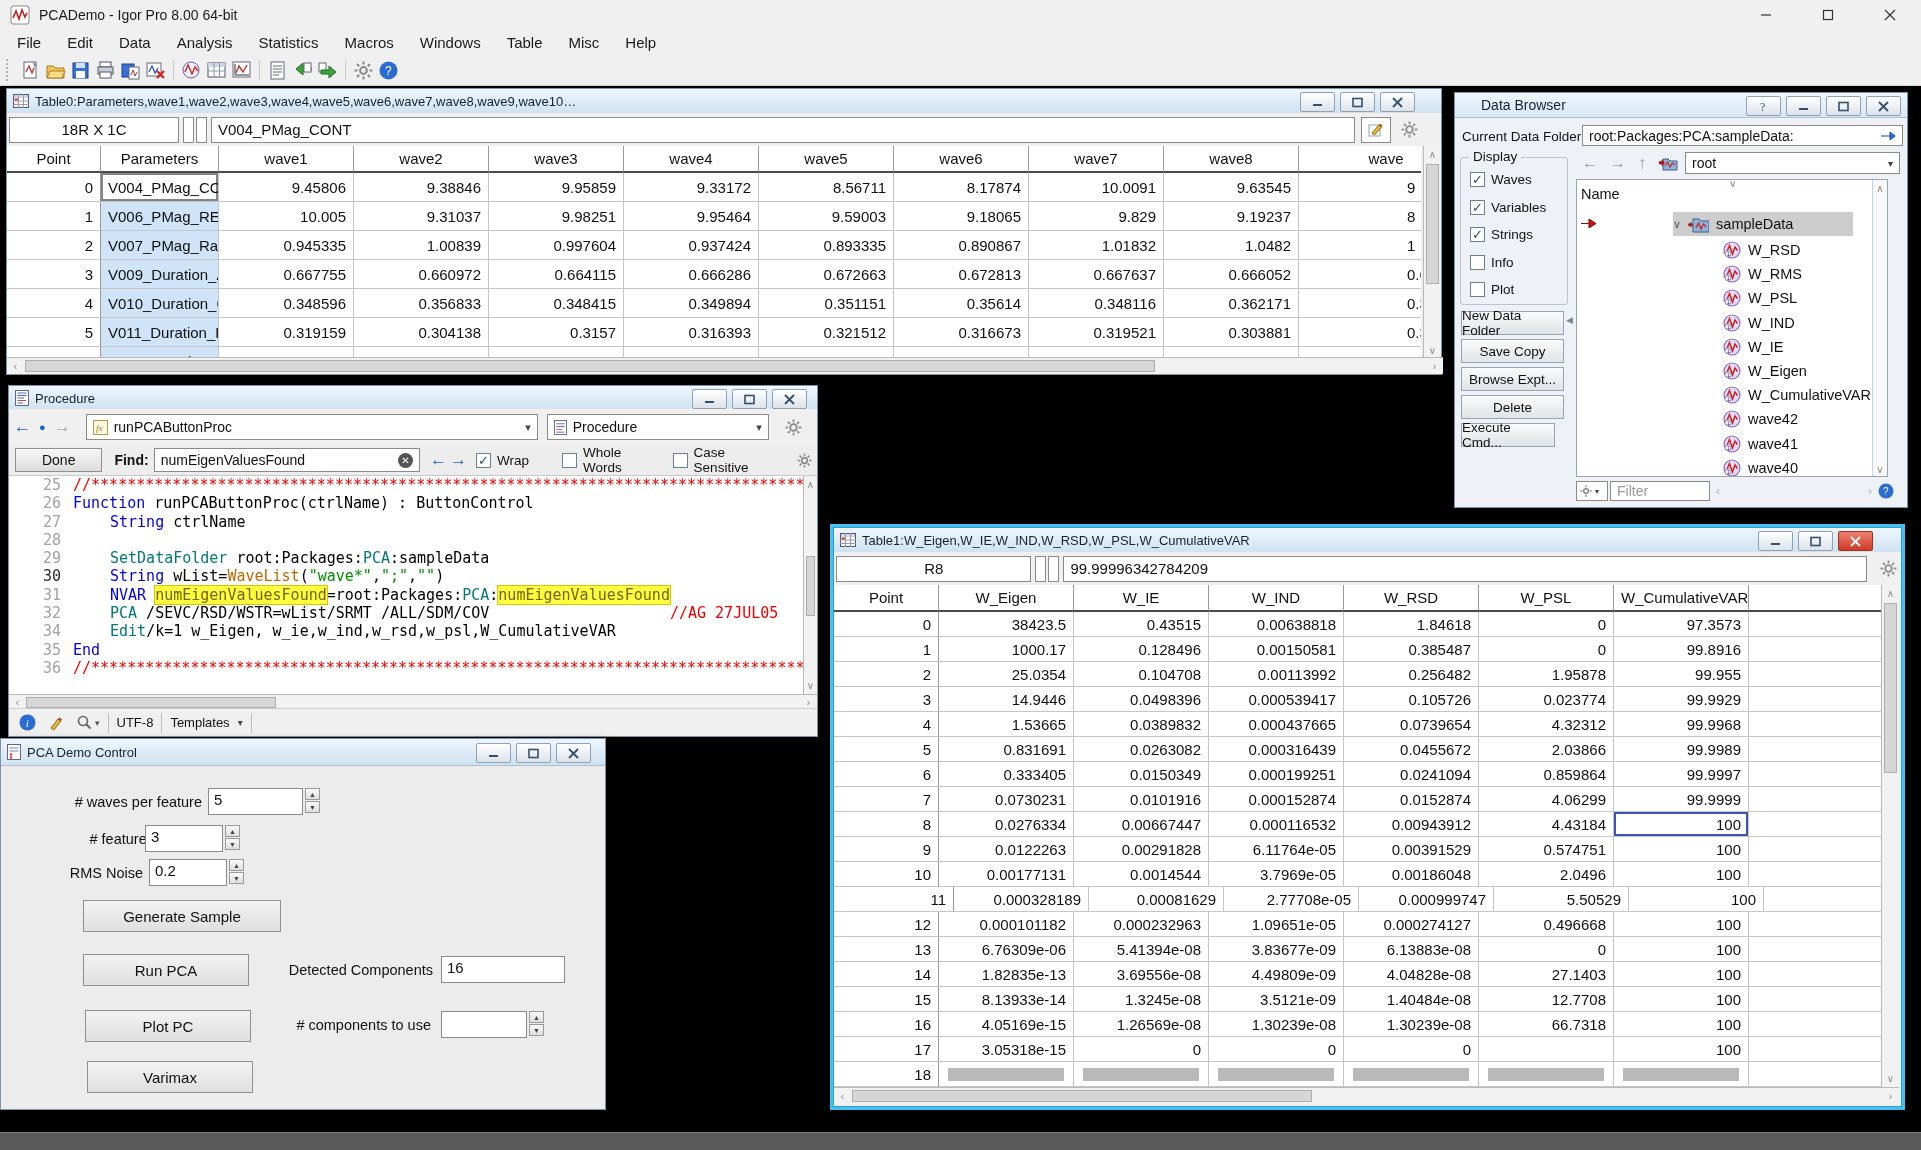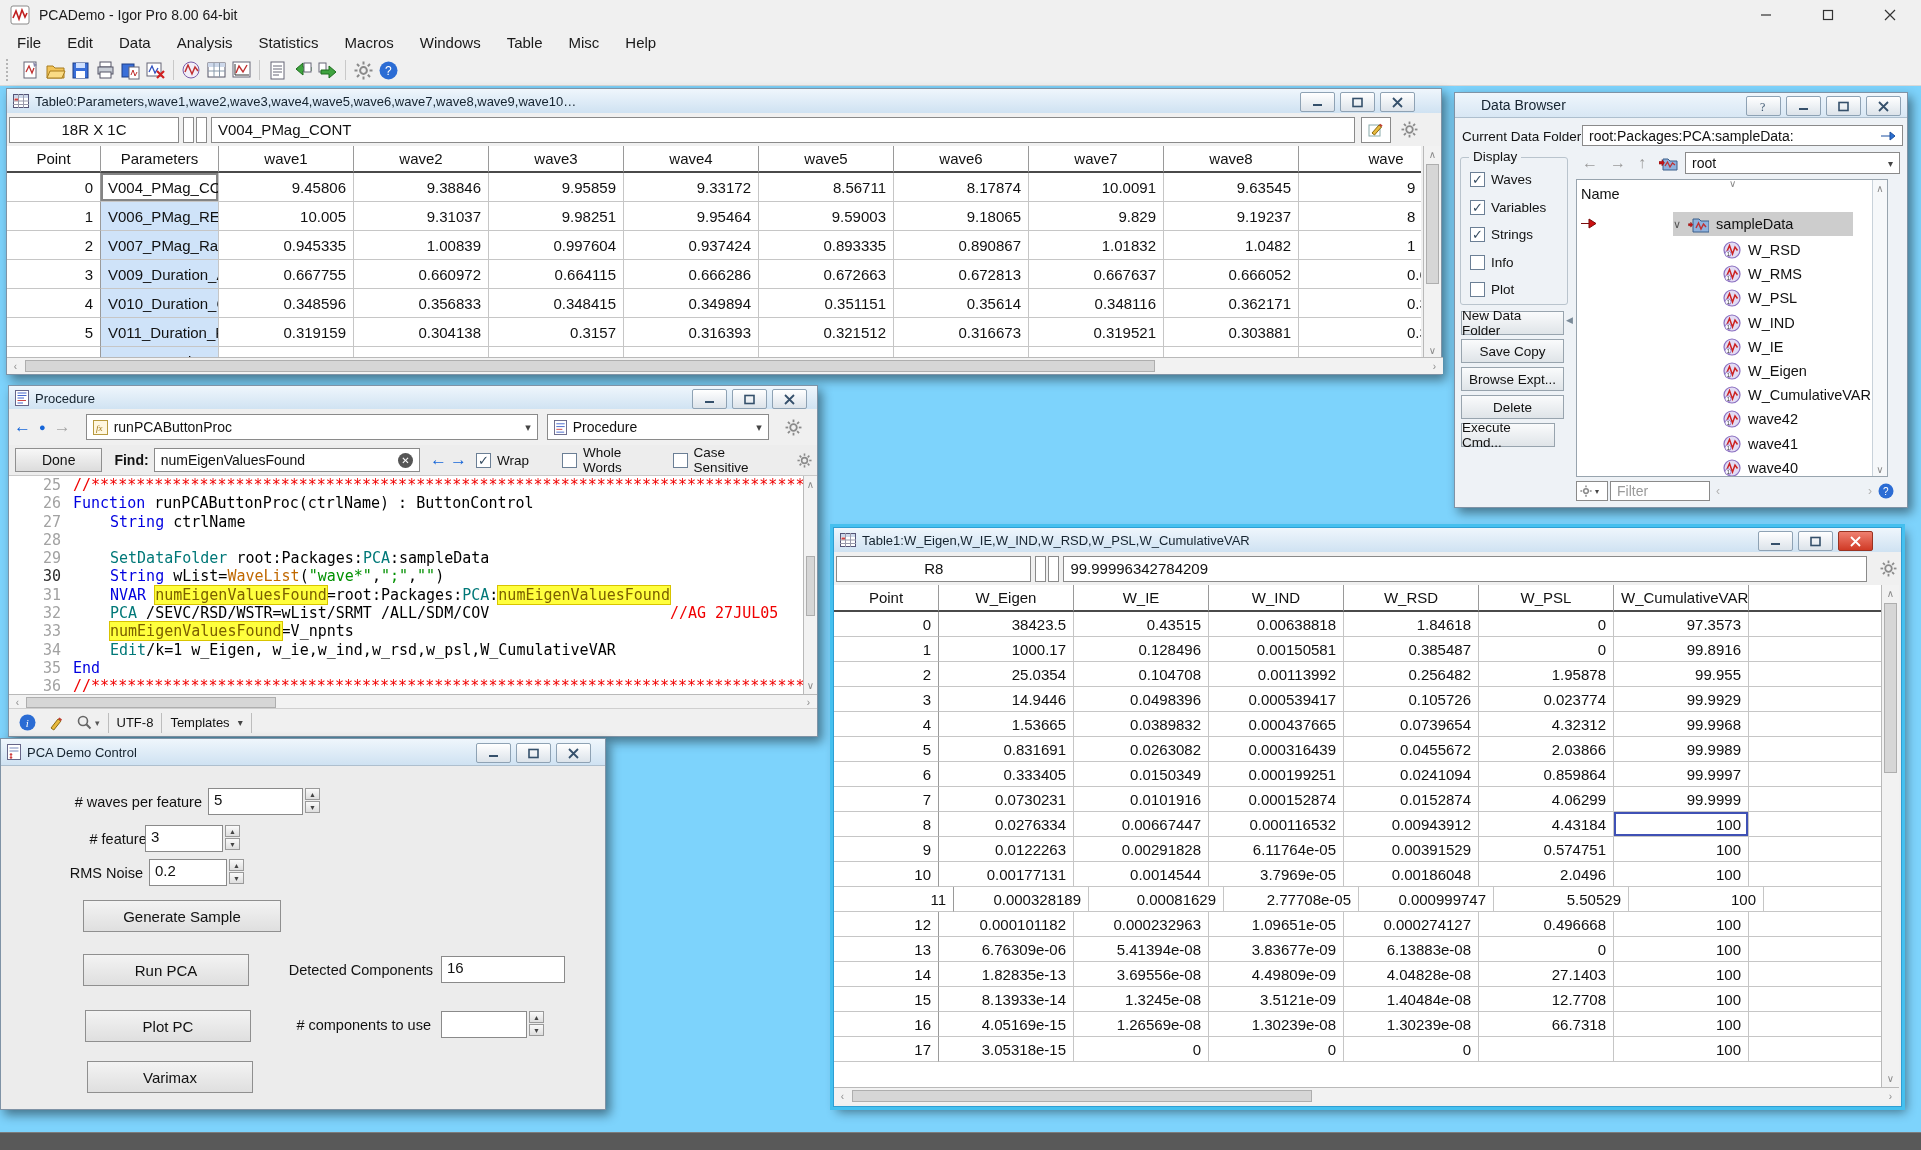--- a/index.html
+++ b/index.html
@@ -10,21 +10,21 @@
   .app-icon{margin-left:10px;width:20px;height:20px;}
   .app-title{margin-left:9px;font-size:14px;color:#1a1a1a;}
   .app-controls{position:absolute;right:0;top:0;height:30px;display:flex;}
   .app-ctl{width:62px;height:30px;display:flex;align-items:center;justify-content:center;color:#333;font-size:15px;}
   .menubar{position:absolute;left:0;top:30px;width:100%;height:25px;background:#f0f0f0;display:flex;align-items:center;padding-left:4px;}
   .menu-item{padding:0 13px;font-size:15px;line-height:25px;color:#1a1a1a;}
   .toolbar{position:absolute;left:0;top:55px;width:100%;height:30px;background:#f0f0f0;border-bottom:1px solid #d8d8d8;display:flex;align-items:center;padding-left:2px;}
   .tgrip{width:6px;height:22px;border-left:2px dotted #b5b5b5;margin:0 4px;}
   .ticon{width:25px;height:25px;display:flex;align-items:center;justify-content:center;}
   .tsep{width:1px;height:20px;background:#c9c9c9;margin:0 5px;}
-  .client{position:absolute;left:0;top:86px;width:100%;height:1064px;background:#7dd3fc;}
+  .client{position:absolute;left:0;top:86px;width:100%;height:1064px;background:#000000;}
   .bottom-strip{position:absolute;left:0;bottom:0;width:100%;height:17px;background:#595959;border-top:1px solid #7c7c7c;}
   
   .win{position:absolute;background:#f0f0f0;border:1px solid #7f93a6;box-shadow:4px 5px 10px rgba(0,0,0,.45);box-sizing:border-box;}
   .tbar{position:relative;height:24px;background:linear-gradient(#eff6fc,#cfe2f2);border-bottom:1px solid #aebfce;
         display:flex;align-items:center;padding:0 6px;font-size:13px;color:#15232f;}
   .tbar .wt{margin-left:6px;white-space:nowrap;overflow:hidden;}
   .wbtns{position:absolute;top:3px;display:flex;gap:5px;}
   .wbtn{width:33px;height:18px;border:1px solid #8ea2b4;border-radius:2px;background:linear-gradient(#ffffff,#dce3ea);
         display:flex;align-items:center;justify-content:center;}
   .wbtn svg{display:block;}
@@ -532,21 +532,20 @@
       </div>
       <div class="codearea" id="codearea" style="left:0;top:90px;width:795px;height:218px;">
           <div class="codeline"><span class="lnum">25</span><span class="ltext"><span class="sg-c">//*******************************************************************************</span></span></div>
           <div class="codeline"><span class="lnum">26</span><span class="ltext"><span class="sg-k">Function</span><span class="sg-p"> runPCAButtonProc(ctrlName) : ButtonControl</span></span></div>
           <div class="codeline"><span class="lnum">27</span><span class="ltext ind"><span class="sg-k">String</span><span class="sg-p"> ctrlName</span></span></div>
           <div class="codeline"><span class="lnum">28</span><span class="ltext ind"></span></div>
           <div class="codeline"><span class="lnum">29</span><span class="ltext ind"><span class="sg-o">SetDataFolder</span><span class="sg-p"> root:Packages:</span><span class="sg-o">PCA</span><span class="sg-p">:sampleData</span></span></div>
           <div class="codeline"><span class="lnum cur">30</span><span class="ltext ind"><span class="sg-k">String</span><span class="sg-p"> wList=</span><span class="sg-f">WaveList</span><span class="sg-p">(</span><span class="sg-s">"wave*"</span><span class="sg-p">,</span><span class="sg-s">";"</span><span class="sg-p">,</span><span class="sg-s">""</span><span class="sg-p">)</span></span></div>
           <div class="codeline"><span class="lnum">31</span><span class="ltext ind"><span class="sg-k">NVAR</span><span class="sg-p"> </span><span class="sg-h">numEigenValuesFound</span><span class="sg-p">=root:Packages:</span><span class="sg-o">PCA</span><span class="sg-p">:</span><span class="sg-h">numEigenValuesFound</span></span></div>
           <div class="codeline"><span class="lnum">32</span><span class="ltext ind"><span class="sg-o">PCA</span><span class="sg-p"> /SEVC/RSD/WSTR=wList/SRMT /ALL/SDM/COV                    </span><span class="sg-c">//AG 27JUL05</span></span></div>
-          <div class="codeline"><span class="lnum">33</span><span class="ltext ind"><span class="sg-h">numEigenValuesFound</span><span class="sg-p">=V_npnts</span></span></div>
           <div class="codeline"><span class="lnum">34</span><span class="ltext ind"><span class="sg-o">Edit</span><span class="sg-p">/k=1 w_Eigen, w_ie,w_ind,w_rsd,w_psl,W_CumulativeVAR</span></span></div>
           <div class="codeline"><span class="lnum">35</span><span class="ltext"><span class="sg-k">End</span></span></div>
           <div class="codeline"><span class="lnum">36</span><span class="ltext"><span class="sg-c">//*******************************************************************************</span></span></div>
         </div>
       <div class="vscroll" style="right:0;top:90px;height:218px;width:14px;">
         <div class="sarrow" style="position:absolute;top:0;width:13px;">∧</div>
         <div class="vthumb" style="left:2px;top:80px;width:9px;height:60px;"></div>
         <div class="sarrow" style="position:absolute;bottom:0;width:13px;">∨</div>
       </div>
       <div class="hscroll" style="left:0;top:308px;width:808px;height:16px;">
@@ -878,20 +877,42 @@
           <div class="trow">
             <div class="tcell num pointcol" style="width: 105px; line-height: 25px; height: 25px;">17</div>
             <div class="tcell num" style="width: 135px; line-height: 25px; height: 25px;">3.05318e-15</div>
             <div class="tcell num" style="width: 135px; line-height: 25px; height: 25px;">0</div>
             <div class="tcell num" style="width: 135px; line-height: 25px; height: 25px;">0</div>
             <div class="tcell num" style="width: 135px; line-height: 25px; height: 25px;">0</div>
             <div class="tcell num" style="width: 135px; line-height: 25px; height: 25px;"></div>
             <div class="tcell num" style="width: 135px; line-height: 25px; height: 25px;">100</div>
             <div class="tcell" style="width: 133px; line-height: 25px; height: 25px;"></div>
           </div>
+          <div class="trow">
+            <div class="tcell num pointcol" style="width: 105px; line-height: 25px; height: 25px;">18</div>
+            <div class="tcell num" style="width: 135px; line-height: 25px; height: 25px;">
+              <div class="graybar"></div>
+            </div>
+            <div class="tcell num" style="width: 135px; line-height: 25px; height: 25px;">
+              <div class="graybar"></div>
+            </div>
+            <div class="tcell num" style="width: 135px; line-height: 25px; height: 25px;">
+              <div class="graybar"></div>
+            </div>
+            <div class="tcell num" style="width: 135px; line-height: 25px; height: 25px;">
+              <div class="graybar"></div>
+            </div>
+            <div class="tcell num" style="width: 135px; line-height: 25px; height: 25px;">
+              <div class="graybar"></div>
+            </div>
+            <div class="tcell num" style="width: 135px; line-height: 25px; height: 25px;">
+              <div class="graybar"></div>
+            </div>
+            <div class="tcell" style="width: 133px; line-height: 25px; height: 25px;"></div>
+          </div>
         </div>
       <div class="vscroll" style="right:2px;top:57px;height:502px;">
         <div class="sarrow" style="position:absolute;top:0;">∧</div>
         <div class="vthumb" style="left:2px;top:18px;width:13px;height:170px;"></div>
         <div class="sarrow" style="position:absolute;bottom:0;">∨</div>
       </div>
       <div class="hscroll" style="left:0;bottom:2px;width:1065px;">
         <div class="sarrow" style="position:absolute;left:0;">‹</div>
         <div class="hthumb" style="left:18px;top:2px;height:12px;width:460px;"></div>
         <div class="sarrow" style="position:absolute;right:0;">›</div>

